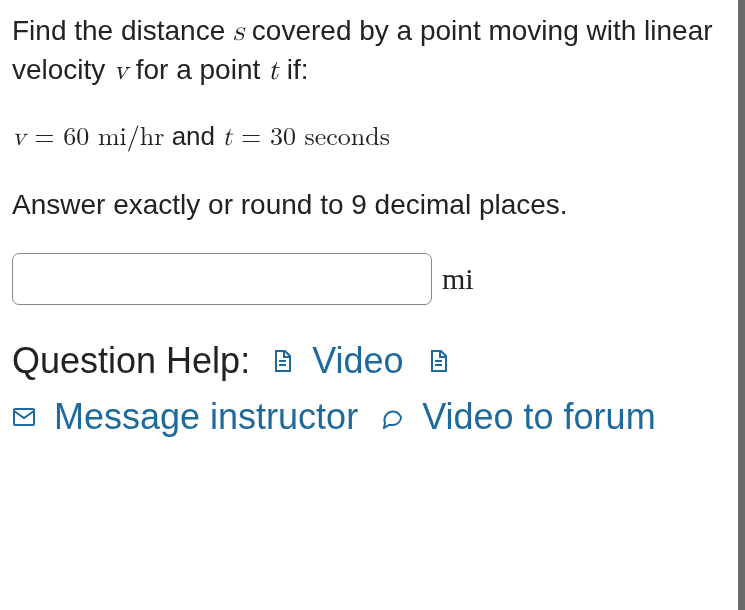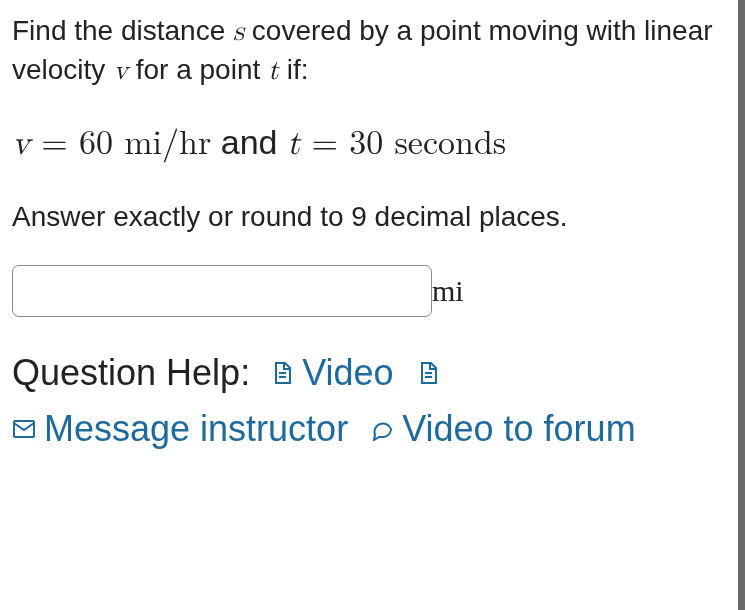--- a/index.html
+++ b/index.html
@@ -12,24 +12,25 @@
     color: #222;
     width: 745px;
     height: 610px;
     position: relative;
     border-right: 7px solid #6a6a6a;
   }
   .math { font-family: "Cambria Math", "Latin Modern Math", Georgia, serif; }
   .mi { font-style: italic; font-family: "Cambria Math", "Latin Modern Math", Georgia, serif; }
   .upright { font-style: normal; }
   .block { margin-bottom: 28px; }
-  .equation { margin: 30px 0 30px 0; font-size: 34px; }
+  .equation { margin: 30px 0 30px 0; font-size: 26px; }
   .answer-row {
     display: flex;
     align-items: center;
+    gap: 10px;
     margin-top: 4px;
     margin-bottom: 28px;
   }
   .answer-input {
     width: 420px;
     height: 52px;
     border: 1.5px solid #888;
     border-radius: 7px;
     font-size: 26px;
     padding: 2px 10px;
@@ -39,21 +40,21 @@
   .help-line {
     font-size: 36px;
     color: #222;
     line-height: 1.55;
   }
   .help-link {
     color: #1e6a9c;
     text-decoration: none;
     display: inline-flex;
     align-items: center;
-    gap: 8px;
+    gap: 18px;
     margin-right: 12px;
     cursor: pointer;
   }
   .icon-svg {
     width: 24px;
     height: 24px;
     stroke: #1e6a9c;
     stroke-width: 2;
     fill: none;
     flex-shrink: 0;

